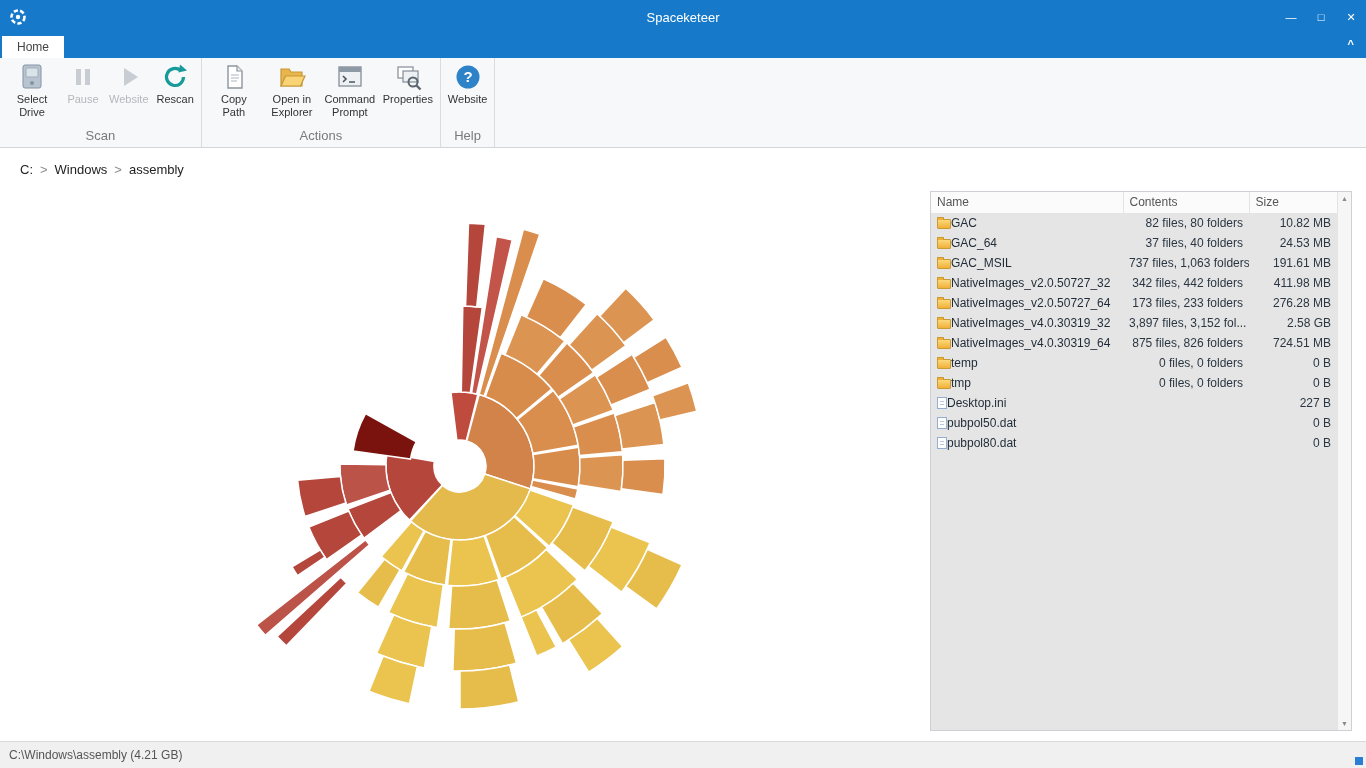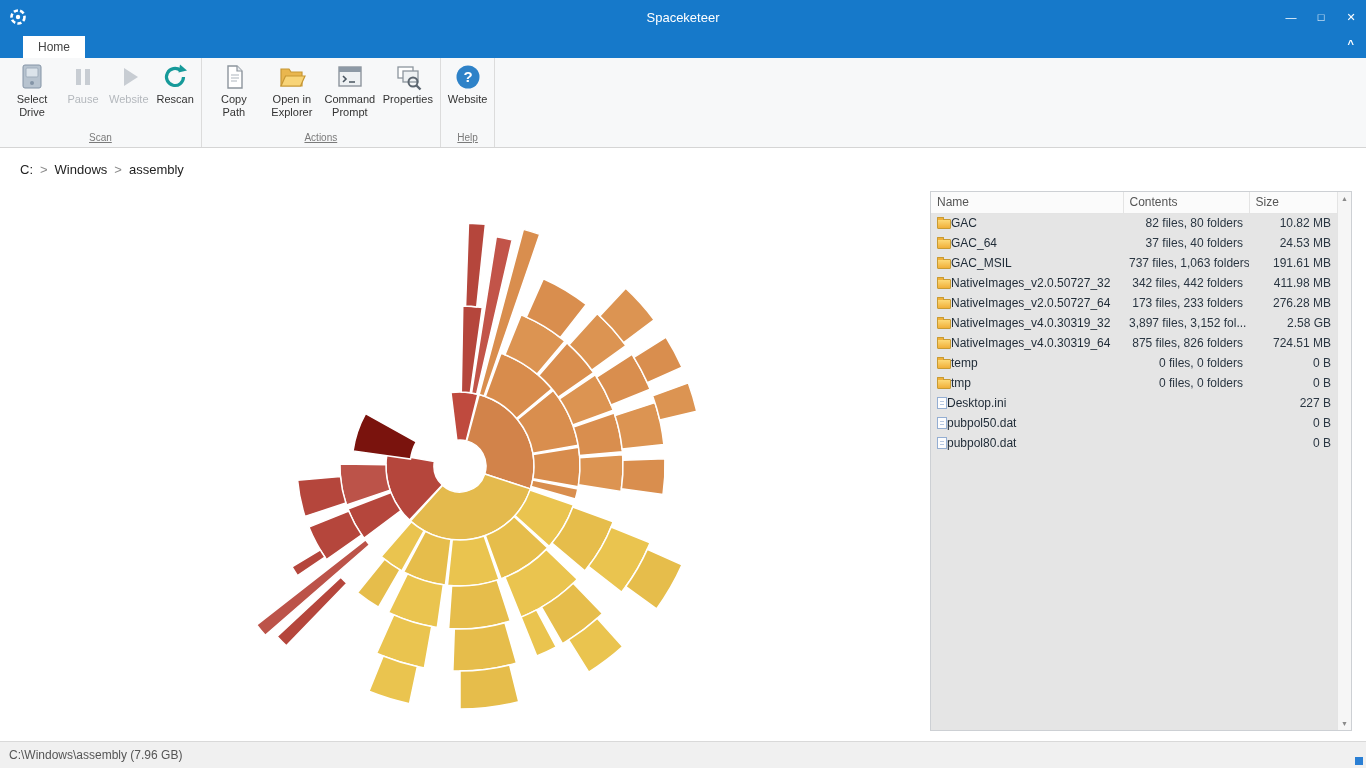--- a/index.html
+++ b/index.html
@@ -8,32 +8,32 @@
 
   
   .titlebar { height:34px; background:#1679ca; display:flex; align-items:center; position:relative; }
   .app-logo { margin-left:9px; width:18px; height:18px; flex:0 0 auto; }
   .win-title { position:absolute; left:0; right:0; text-align:center; color:#fff; font-size:13px; pointer-events:none; }
   .win-controls { margin-left:auto; display:flex; height:100%; }
   .win-btn { width:30px; display:flex; align-items:center; justify-content:center; color:#fff; font-size:11px; cursor:default; }
 
   
   .tabrow { height:24px; background:#1679ca; display:flex; align-items:flex-end; position:relative; }
-  .tab { margin-left:23px; background:#fff; color:#444; font-size:12px; padding:4px 15px; }
+  .tab { margin-left:2px; background:#fff; color:#444; font-size:12px; padding:4px 15px; }
   .ribbon-chevron { position:absolute; right:12px; top:4px; color:#fff; font-size:11px; font-weight:bold; }
 
   
   .ribbon { height:90px; background:#f7f8f9; border-bottom:1px solid #d5d5d5; display:flex; }
   .rgroup { display:flex; flex-direction:column; border-right:1px solid #dcdcdc; }
   .rbuttons { flex:1; display:flex; align-items:stretch; padding:2px 3px 0; }
   .rbtn { min-width:44px; max-width:58px; display:flex; flex-direction:column; align-items:center; justify-content:flex-start;
           padding:3px 4px 0; font-size:11px; color:#333; text-align:center; line-height:1.2; cursor:default; }
   .rbtn svg { width:28px; height:28px; margin-bottom:2px; flex:0 0 auto; }
   .rbtn.disabled { color:#b4b8bd; }
-  .glabel { font-size:10px; color:#7a7a7a; text-align:center; padding:1px 0 4px;text-decoration:underline; }
+  .glabel { font-size:13px; color:#7a7a7a; text-align:center; padding:1px 0 4px; }
 
   
   .content { position:absolute; top:148px; bottom:27px; left:0; right:0; background:#fff; }
   .breadcrumb { padding:14px 0 0 20px; font-size:13px; color:#333; display:flex; gap:7px; }
   .bc-item { color:#222; cursor:default; }
   .bc-sep { color:#8a8a8a; }
 
   .chart { position:absolute; left:180px; top:38px; }
 
   
@@ -379,15 +379,15 @@
     </div>
     <div class="vscroll">
       <span>▲</span>
       <span>▼</span>
     </div>
   </div>
 
 </div>
 
 <div class="statusbar">
-  <span>C:\Windows\assembly (7.96 GB)</span>
+  <span>C:\Windows\assembly (4.21 GB)</span>
   <span class="resize-grip"></span>
 </div>
 
 </body></html>

